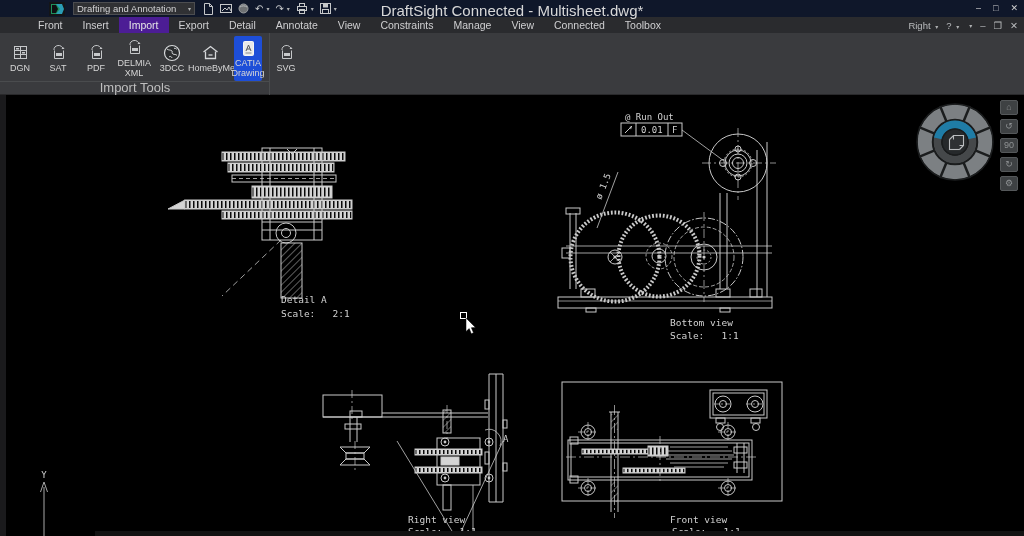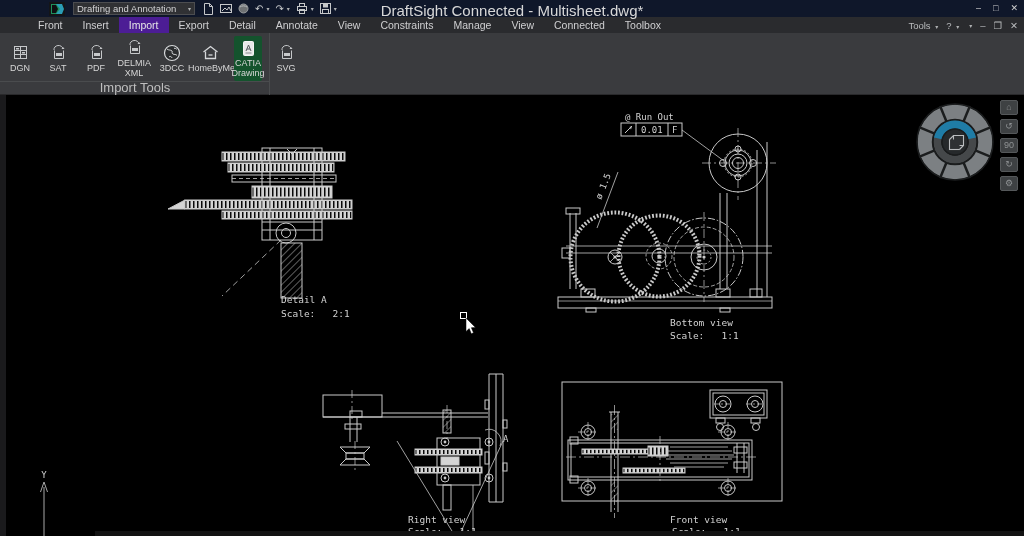--- a/index.html
+++ b/index.html
@@ -36,21 +36,21 @@
   .docctrls .caret { font-size:6px; }
 
   
   .ribbon { position:absolute; left:0; top:33px; width:1024px; height:62px;
             background:#3a3b3e; border-bottom:1px solid #29292b; z-index:28; }
   .ribbon-group { position:absolute; left:0; top:0; width:270px; height:62px;
                   border-right:1px solid #4a4c4e; }
   .ribbon-buttons { display:flex; align-items:center; padding:3px 4px 0 6px; gap:10px; }
   .rbtn { display:flex; flex-direction:column; align-items:center; padding:2px 2px;
           border-radius:2px; min-width:28px; }
-  .rbtn.active { background:#14532d; }
+  .rbtn.active { background:#1d4ed8; }
   .rbtn .ricon { height:20px; display:flex; align-items:center; justify-content:center; }
   .rbtn .rlabel { font-size:9px; line-height:1.1; color:#d6d6d6; text-align:center;
                   margin-top:1px; max-width:44px; }
   .group-label { position:absolute; left:0; bottom:0; width:270px; height:14px;
                  border-top:1px solid #4a4c4e; font-size:13px; color:#bfbfbf;
                  text-align:center; line-height:11px; }
 
   
   .canvas { position:absolute; left:0; top:95px; width:1024px; height:441px; background:#000; }
   .canvas-left-strip { position:absolute; left:0; top:95px; width:6px; height:441px; background:#1a1a1c; }
@@ -142,21 +142,21 @@
       <span class="tab">Detail</span>
       <span class="tab">Annotate</span>
       <span class="tab">View</span>
       <span class="tab">Constraints</span>
       <span class="tab">Manage</span>
       <span class="tab">View</span>
       <span class="tab">Connected</span>
       <span class="tab">Toolbox</span>
     </div>
     <div class="docctrls">
-      <span><span>Tools</span> <span class="caret">▾</span></span>
+      <span><span>Right</span> <span class="caret">▾</span></span>
       <span><span>?</span> <span class="caret">▾</span></span>
       <span class="caret">▾</span>
       <span>–</span>
       <span>❐</span>
       <span>✕</span>
     </div>
   </div>
 
   <div class="ribbon">
     <div class="ribbon-group">

